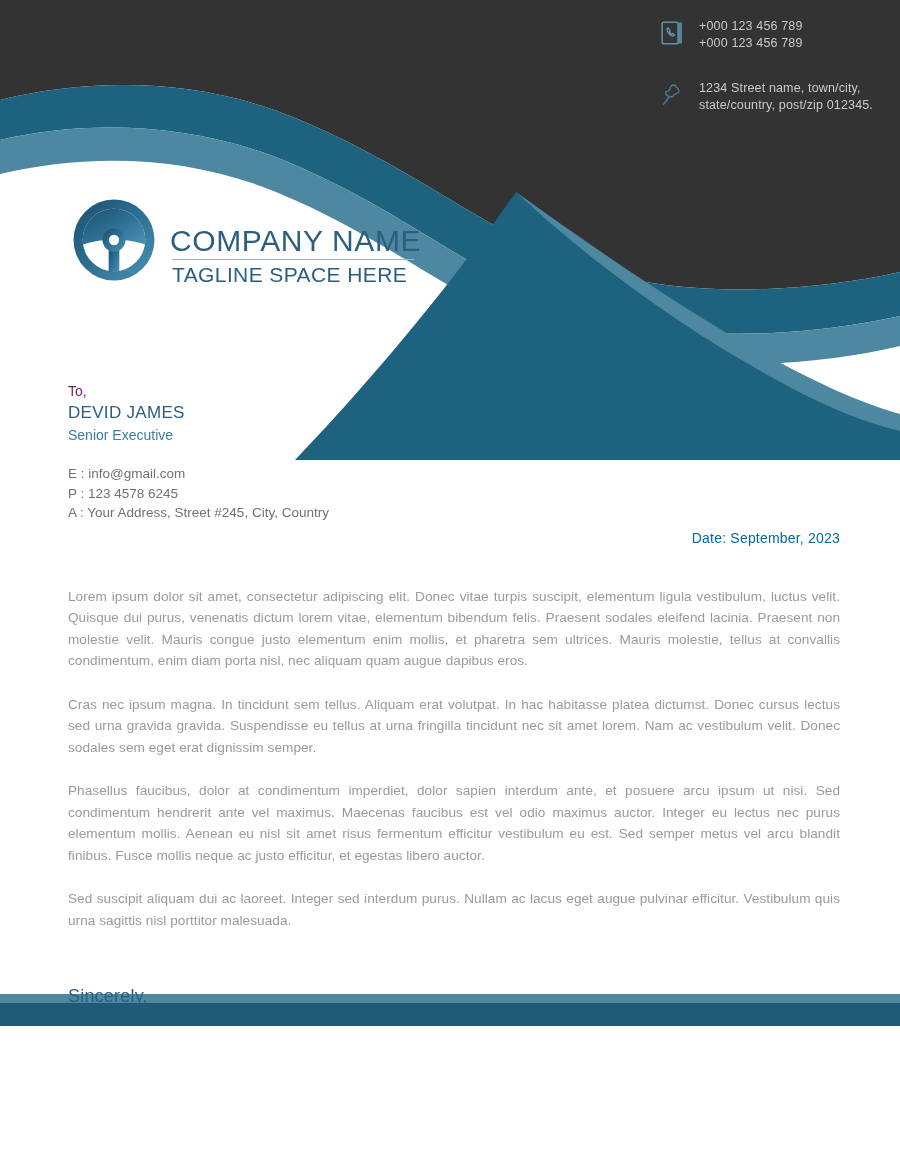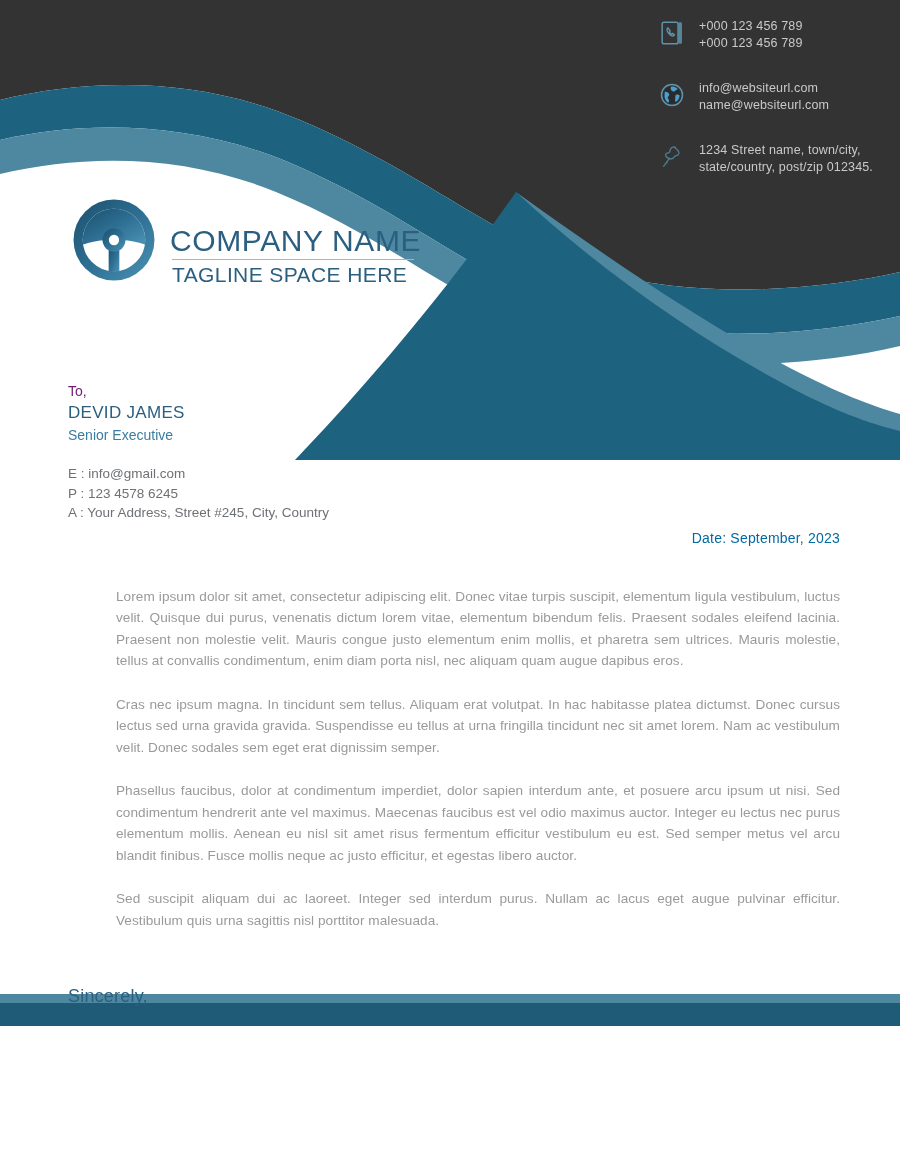--- a/index.html
+++ b/index.html
@@ -143,21 +143,20 @@
     top: 100px;
     right: 0;
     font-size: 14px;
     color: #0369a1;
     letter-spacing: 0.2px;
     margin-top: 48px;
   }
 
   .paragraphs {
     margin-top: 63px;
-    margin-left: 48px;
   }
   .paragraphs p {
     font-size: 13.6px;
     line-height: 21.5px;
     color: #9a9a9c;
     text-align: justify;
     margin: 0 0 22px 0;
     letter-spacing: 0.05px;
   }
   .paragraphs p:last-child { margin-bottom: 0; }
@@ -264,40 +263,20 @@
                    c0.9,0 1.5,-0.6 1.8,-1.2 l-2,-1.6 l-1.1,0.9
                    c-0.8,-0.5 -1.7,-1.5 -2.3,-2.5 l0.9,-1.1 l-1.6,-2 Z" fill="none" stroke="#5f93ab" stroke-width="1.4" stroke-linejoin="round"></path>
         </svg>
       </div>
       <div class="contact-lines">
         <div class="contact-line">+000 123 456 789</div>
         <div class="contact-line">+000 123 456 789</div>
       </div>
     </div>
 
-    <div class="contact-row">
-      <div class="contact-icon">
-        <svg viewBox="0 0 32 32" width="30" height="30">
-          <circle cx="16" cy="16" r="11.2" fill="none" stroke="#5f93ab" stroke-width="1.6"></circle>
-          <circle cx="16" cy="16" r="9.2" fill="#2a2a2a"></circle>
-          <path d="M8.3,12.5 c2.1,-0.4 3.3,0.6 4.3,1.8 c1,1.2 0.3,2.6 -0.6,3.3
-                   c-0.9,0.7 -0.5,2.2 0.4,3.3 c0.9,1.1 0.5,2.6 -0.4,3.4
-                   c-2.2,-1.4 -3.7,-3.8 -4.0,-6.5 c-0.1,-1.9 0.1,-3.5 0.3,-5.3 Z" fill="#4a9ed1"></path>
-          <path d="M15.5,7.0 c2.6,-0.3 5.0,0.8 6.6,2.5 c-0.8,1.0 -2.0,1.3 -3.0,2.2
-                   c-1.1,1.0 -2.4,0.6 -3.4,-0.2 c-1.0,-0.8 -1.3,-2.1 -1.1,-3.2
-                   c0.1,-0.6 0.4,-1.0 0.9,-1.3 Z" fill="#4a9ed1"></path>
-          <path d="M20.0,16.0 c1.4,-0.9 3.0,-0.4 4.2,0.4 c-0.2,3.1 -2.0,5.7 -4.6,7.1
-                   c-0.6,-1.2 -0.3,-2.5 -0.1,-3.7 c0.2,-1.3 -0.3,-2.6 0.5,-3.8 Z" fill="#4a9ed1"></path>
-        </svg>
-      </div>
-      <div class="contact-lines">
-        <div class="contact-line">info@websiteurl.com</div>
-        <div class="contact-line">name@websiteurl.com</div>
-      </div>
-    </div>
 
     <div class="contact-row">
       <div class="contact-icon">
         <svg viewBox="0 0 32 32" width="30" height="30">
           <path d="M19.6,5.6 c-2.4,-0.6 -4.6,0.5 -5.4,2.3 c-0.5,1.2 -0.2,2.3 -1.0,3.0
                    c-0.9,0.8 -2.6,0.5 -3.5,1.6 c-1.0,1.2 -0.3,3.0 1.3,4.2
                    c1.7,1.3 4.0,1.6 5.6,0.9 c1.3,-0.6 1.6,-1.9 2.6,-2.6
                    c1.0,-0.7 2.6,-0.4 3.5,-1.5 c1.0,-1.3 0.6,-3.3 -0.8,-4.9
                    c-0.7,-0.8 -1.5,-1.5 -2.3,-1.8 Z" fill="none" stroke="#4a7b8f" stroke-width="1.5" stroke-linejoin="round"></path>
           <path d="M13.2,17.4 L7.2,25.8" fill="none" stroke="#4a7b8f" stroke-width="1.5" stroke-linecap="round"></path>

